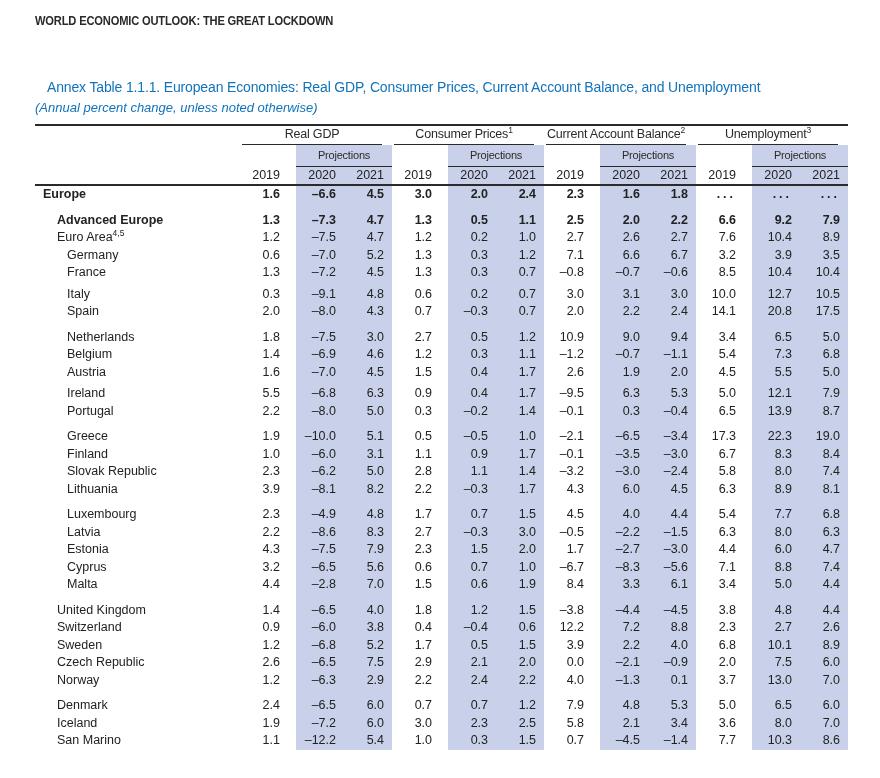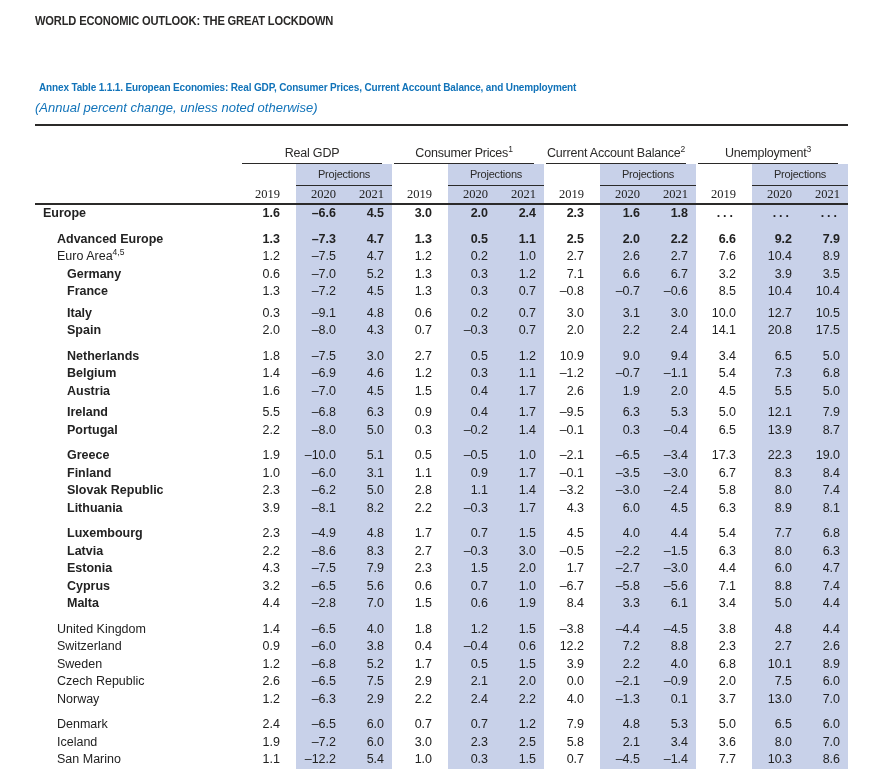--- a/index.html
+++ b/index.html
@@ -12,65 +12,65 @@
   }
   .page { padding: 14px 32px 0 35px; }
 
   .running-header {
     font-size: 12px; font-weight: bold; color: #2b2a29;
     letter-spacing: -0.2px;
     transform: scaleX(0.93); transform-origin: left center;
     white-space: nowrap;
   }
   .title {
-    margin: 50px 0 2px 4px;
-    color: var(--accent); font-size: 10px; font-weight: bold;
+    margin: 50px 0 2px 12px;
+    color: var(--accent); font-size: 14px; font-weight: normal;
     letter-spacing: -0.15px; line-height: 19px;
   }
   .subtitle {
     color: var(--accent); font-style: italic;
     font-size: 13px; line-height: 18px; margin: 0 0 7px 0;
   }
 
   table.data-table {
     border-collapse: collapse; table-layout: fixed;
     width: 813px; border-top: 2px solid #2b2a29;
   }
   col.c-label { width: 205px; }
   col.c-y1 { width: 56px; }
   col.c-y2, col.c-y3 { width: 48px; }
 
   th { font-weight: normal; padding: 0; }
   td { padding: 0; }
 
-  .group-head { vertical-align: bottom; height: 39px; }
+  .group-head { vertical-align: bottom; height: 20px; }
   .group-head .gh-inner {
     text-align: center; font-size: 12.5px; color: #2b2a29;
     letter-spacing: -0.2px; white-space: nowrap;
     padding-bottom: 3px; margin: 0 10px 0 2px;
     border-bottom: 1px solid #2b2a29;
   }
   sup { font-size: 8.5px; vertical-align: super; line-height: 0; }
 
   .proj {
     text-align: center; font-size: 11px; color: #2b2a29;
     height: 21px; letter-spacing: -0.2px;
     border-bottom: 1px solid #2b2a29;
   }
-  .years th { height: 19px; font-family: Liberation Serif, serif; }
+  .years th { height: 19px; }
   thead tr.years th { border-bottom: 2px solid #2b2a29; }
 
   .num { text-align: right; font-size: 12.5px; white-space: nowrap; padding-right: 8px; }
   .c2019 { padding-right: 16px; }
   .band { background: var(--band); }
 
   tbody td { height: 17.5px; line-height: 17.5px; font-size: 12.5px; white-space: nowrap; }
   .lbl { text-align: left; padding-left: 8px; overflow: hidden; }
   .ind1 { padding-left: 22px; margin-top: 18px; }
-  .ind2 { padding-left: 32px; font-weight: bold; }
+  .ind2 { padding-left: 32px; }
   tr.bold td { font-weight: bold; }
   tr.gap-large td { height: 8px; line-height: 8px; font-size: 2px; }
   tr.gap-small td { height: 4px; line-height: 4px; font-size: 2px; }
   .dots { letter-spacing: 3px; font-weight: bold; }
 </style>
 </head>
 <body style="--accent: #1173b9; --band: #c8d1e9;">
 
 <div class="page">
   <div class="running-header">WORLD ECONOMIC OUTLOOK: THE GREAT LOCKDOWN</div>
@@ -516,21 +516,21 @@
         </tr>
         <tr>
           <td class="lbl ind2">Cyprus</td>
           <td class="num c2019">3.2</td>
           <td class="num band">–6.5</td>
           <td class="num band">5.6</td>
           <td class="num c2019">0.6</td>
           <td class="num band">0.7</td>
           <td class="num band">1.0</td>
           <td class="num c2019">–6.7</td>
-          <td class="num band">–5.8</td>
+          <td class="num band">–8.3</td>
           <td class="num band">–5.6</td>
           <td class="num c2019">7.1</td>
           <td class="num band">8.8</td>
           <td class="num band">7.4</td>
         </tr>
         <tr>
           <td class="lbl ind2">Malta</td>
           <td class="num c2019">4.4</td>
           <td class="num band">–2.8</td>
           <td class="num band">7.0</td>

